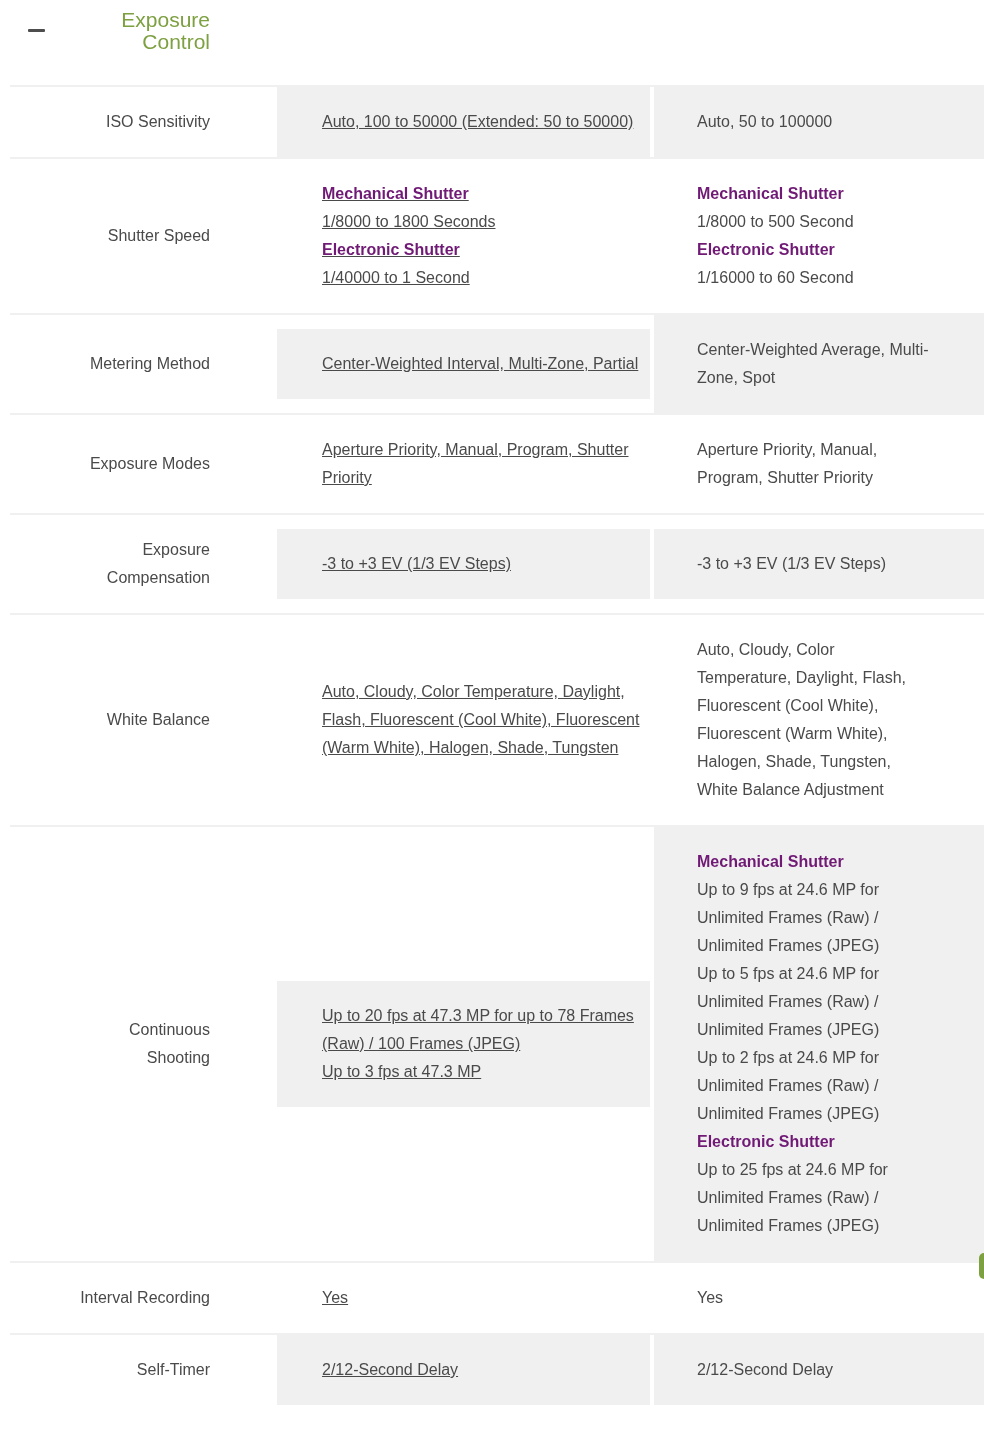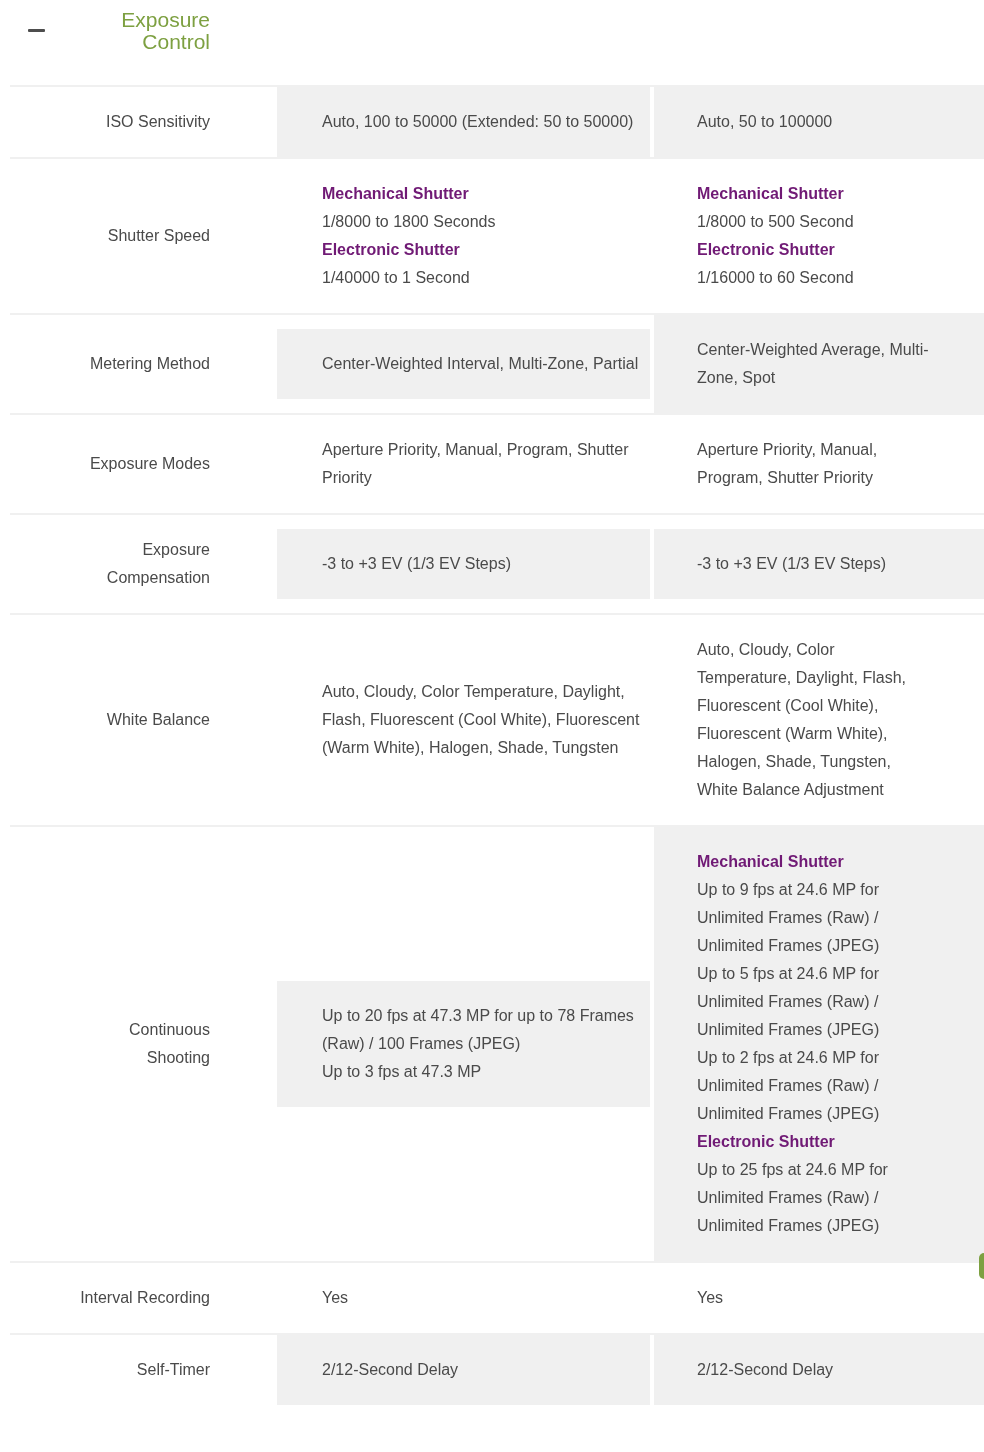--- a/index.html
+++ b/index.html
@@ -67,20 +67,21 @@
     font-size:16px;
     line-height:28px;
     padding-top:21px;
     padding-bottom:21px;
     background:#fff;
   }
   .col1{
     flex:0 0 373px;
     width:373px;
     padding-left:45px;
+    text-decoration:underline;
   }
   .col2{
     flex:1 1 auto;
     margin-left:4px;
     padding-left:43px;
     padding-right:54px;
   }
   .spec-row.shaded .col1,
   .spec-row.shaded .col2{
     background:#f0f0f0;

